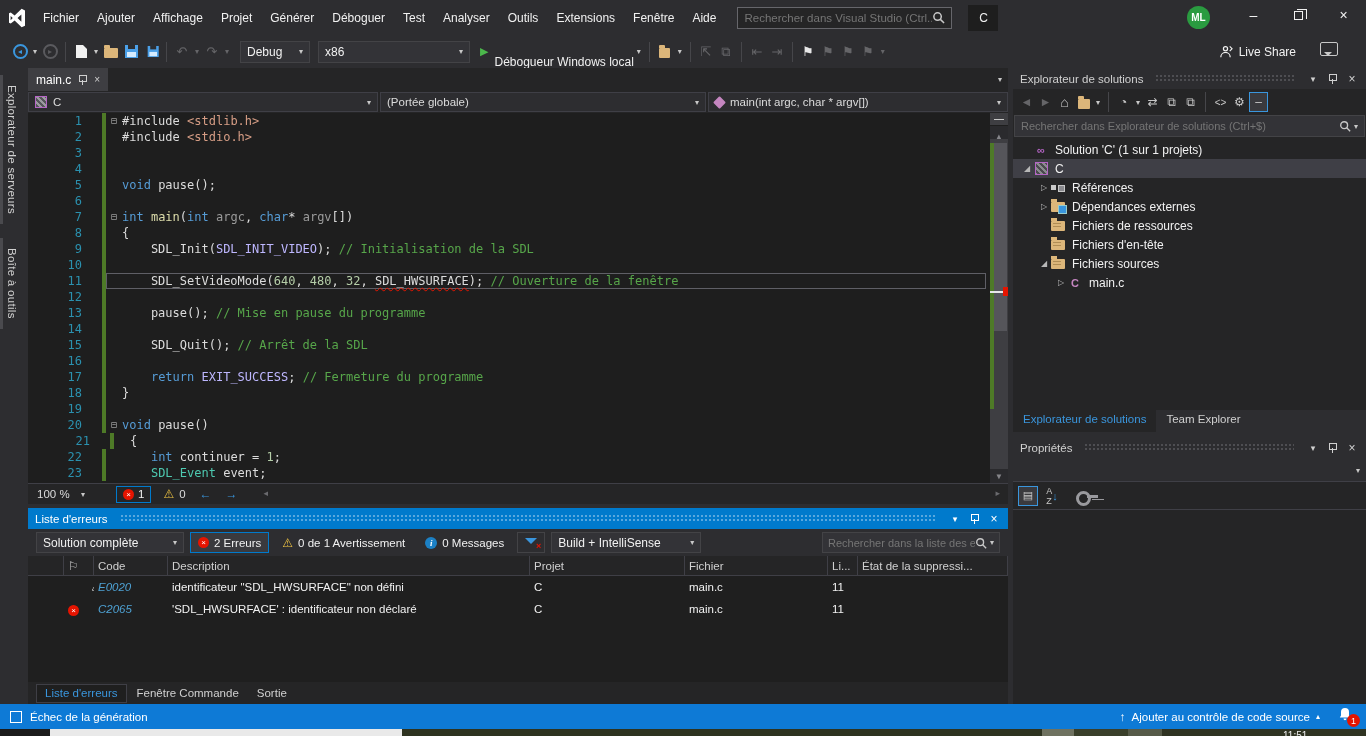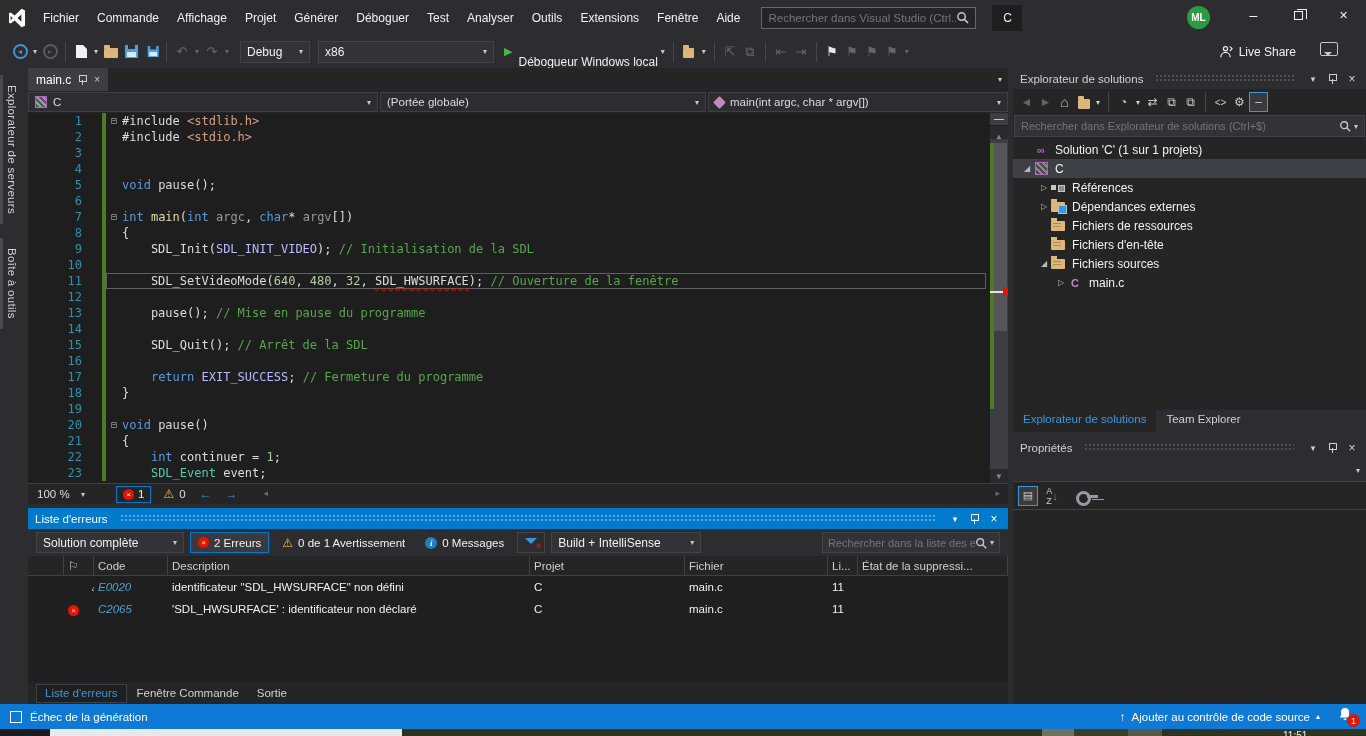--- a/index.html
+++ b/index.html
@@ -202,21 +202,21 @@
 <body>
 
 <div id="titlebar">
   <div id="vs-logo">
     <svg width="20" height="20" viewBox="0 0 16 16">
         <path fill="#ffffff" d="M11.7 0.6 6.1 6 3 3.6 1.6 4.2v7.6l1.4.6L6.1 10l5.6 5.4 2.7-1.3V1.9L11.7.6zM2.9 9.7V6.3L4.6 8 2.9 9.7zM11.5 10.9 8.4 8l3.1-2.9v5.8z"></path>
       </svg>
   </div>
   <div id="menubar">
       <div class="menu-item">Fichier</div>
-      <div class="menu-item">Commande</div>
+      <div class="menu-item">Ajouter</div>
       <div class="menu-item">Affichage</div>
       <div class="menu-item">Projet</div>
       <div class="menu-item">Générer</div>
       <div class="menu-item">Déboguer</div>
       <div class="menu-item">Test</div>
       <div class="menu-item">Analyser</div>
       <div class="menu-item">Outils</div>
       <div class="menu-item">Extensions</div>
       <div class="menu-item">Fenêtre</div>
       <div class="menu-item">Aide</div>
@@ -264,21 +264,21 @@
   <span class="tb-ico dim">↶</span>
   <span class="tb-dd dim">▾</span>
   <span class="tb-ico dim">↷</span>
   <span class="tb-dd dim">▾</span>
   <span style="width:8px"></span>
   <div class="combo" style="width:70px">
       <span>Debug</span>
       <span class="arrow">▾</span>
     </div>
   <span style="width:8px"></span>
-  <div class="combo" style="width:176px">
+  <div class="combo" style="width:152px">
       <span>x86</span>
       <span class="arrow">▾</span>
     </div>
   <span style="width:10px"></span>
   <span style="color:#4cb84c; font-size:11px;">▶</span>
   <span style="width:6px"></span>
   <span style="color:#f1f1f1;margin-top:20px;">Débogueur Windows local</span>
   <span class="tb-dd">▾</span>
   <span class="tb-sep"></span>
   <span class="tb-ico">
@@ -354,21 +354,21 @@
         <div class="code-line current"><div class="num" style="display: inline-block;">11</div><div class="chg"></div><div class="line-body"><div class="fold"></div><div class="txt"><span class="tk-pl">    SDL_SetVideoMode(</span><span class="tk-num">640</span><span class="tk-pl">, </span><span class="tk-num">480</span><span class="tk-pl">, </span><span class="tk-num">32</span><span class="tk-pl">, </span><span class="tk-err">SDL_HWSURFACE</span><span class="tk-pl">); </span><span class="tk-cmt">// Ouverture de la fenêtre</span></div></div></div>
         <div class="code-line"><div class="num" style="display: inline-block;">12</div><div class="chg"></div><div class="line-body"><div class="fold"></div><div class="txt"></div></div></div>
         <div class="code-line"><div class="num" style="display: inline-block;">13</div><div class="chg"></div><div class="line-body"><div class="fold"></div><div class="txt"><span class="tk-pl">    pause(); </span><span class="tk-cmt">// Mise en pause du programme</span></div></div></div>
         <div class="code-line"><div class="num" style="display: inline-block; padding-left: 20px;">14</div><div class="chg"></div><div class="line-body"><div class="fold"></div><div class="txt"></div></div></div>
         <div class="code-line"><div class="num" style="display: inline-block;">15</div><div class="chg"></div><div class="line-body"><div class="fold"></div><div class="txt"><span class="tk-pl">    SDL_Quit(); </span><span class="tk-cmt">// Arrêt de la SDL</span></div></div></div>
         <div class="code-line"><div class="num" style="display: inline-block;">16</div><div class="chg"></div><div class="line-body"><div class="fold"></div><div class="txt"></div></div></div>
         <div class="code-line"><div class="num" style="display: inline-block;">17</div><div class="chg"></div><div class="line-body"><div class="fold"></div><div class="txt"><span class="tk-pl">    </span><span class="tk-kw">return</span><span class="tk-pl"> </span><span class="tk-mac">EXIT_SUCCESS</span><span class="tk-pl">; </span><span class="tk-cmt">// Fermeture du programme</span></div></div></div>
         <div class="code-line"><div class="num" style="display: inline-block;">18</div><div class="chg"></div><div class="line-body"><div class="fold"></div><div class="txt"><span class="tk-pl">}</span></div></div></div>
         <div class="code-line"><div class="num" style="display: inline-block;">19</div><div class="chg"></div><div class="line-body"><div class="fold"></div><div class="txt"></div></div></div>
         <div class="code-line"><div class="num" style="display: inline-block;">20</div><div class="chg"></div><div class="line-body"><div class="fold">⊟</div><div class="txt"><span class="tk-kw">void</span><span class="tk-pl"> pause()</span></div></div></div>
-        <div class="code-line"><div class="num" style="display: inline-block;">21</div><div class="chg"></div><div class="line-body"><div class="fold"></div><div class="txt"><span class="tk-pl">{</span></div></div></div>
+        <div class="code-line"><div class="num" style="display: inline-block; margin-left: 8px;">21</div><div class="chg"></div><div class="line-body"><div class="fold"></div><div class="txt"><span class="tk-pl">{</span></div></div></div>
         <div class="code-line"><div class="num" style="display: inline-block;">22</div><div class="chg"></div><div class="line-body"><div class="fold"></div><div class="txt"><span class="tk-pl">    </span><span class="tk-kw">int</span><span class="tk-pl"> continuer = </span><span class="tk-num">1</span><span class="tk-pl">;</span></div></div></div>
         <div class="code-line"><div class="num" style="display: inline-block;">23</div><div class="chg"></div><div class="line-body"><div class="fold"></div><div class="txt"><span class="tk-pl">    </span><span class="tk-typ">SDL_Event</span><span class="tk-pl"> event;</span></div></div></div>
       </div>
     <div id="vscroll">
       <div id="vsplit"></div>
       <span class="vs-arrow" style="top:16px">▲</span>
       <div id="vtrack">
         <div id="vthumb"></div>
         <div id="vgreen"></div>
         <div id="vcaret"></div>

